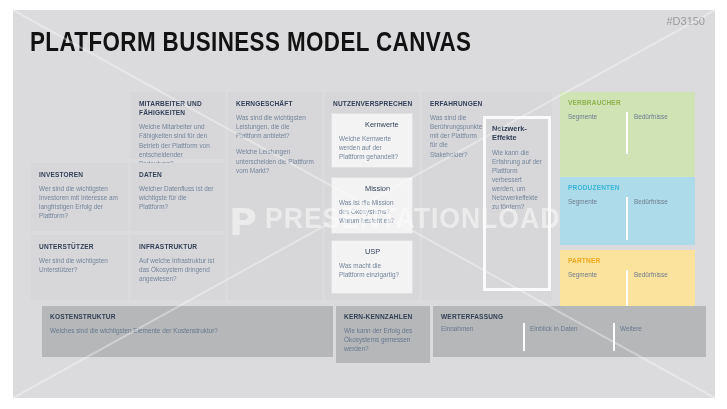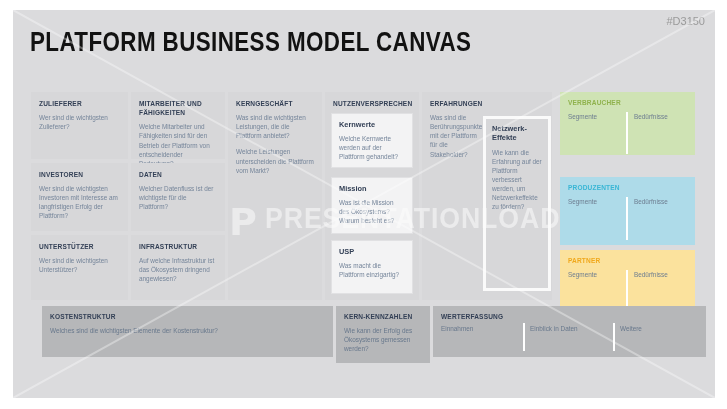--- a/index.html
+++ b/index.html
@@ -5,21 +5,21 @@
   html,body{margin:0;padding:0;}
   body{width:727px;height:409px;background:#ffffff;font-family:"Liberation Sans",sans-serif;position:relative;overflow:hidden;}
   .slide{position:absolute;left:13px;top:10px;width:702px;height:388px;background:#dbdbdd;}
   .title{position:absolute;left:17px;top:16px;font-weight:700;font-size:28px;color:#121212;white-space:nowrap;transform:scaleX(.8);transform-origin:0 0;letter-spacing:.5px;}
   .code{position:absolute;right:10px;top:5px;font-size:11px;color:#9a9a9a;}
   .cell{position:absolute;background:#d7d7d9;box-sizing:border-box;padding:7px 8px;}
   .hdr{display:block;font-weight:700;font-size:7.8px;color:#323f55;line-height:1.18;transform:scaleX(.84);transform-origin:0 0;width:119%;letter-spacing:.2px;}
   .txt{font-size:6.4px;color:#75859a;line-height:1.42;margin-top:5px;}
   .txt + .txt{margin-top:7px;}
   .sub{position:absolute;background:#f3f3f4;border:1px solid #e1e1e3;box-sizing:border-box;padding:6px 7px;}
-  .sub .sh{font-weight:700;font-size:7.4px;color:#323f55;}
+  .sub .sh{font-weight:400;font-size:7.4px;color:#323f55;margin-left:26px;}
   .netz{position:absolute;border:3px solid #fafafa;background:#d7d7d9;box-sizing:border-box;padding:5px 6px;}
   .netz .sh{font-weight:700;font-size:7.4px;color:#323f55;line-height:1.25;}
   .stake{position:absolute;box-sizing:border-box;padding:6px 8px;}
   .stake .lbl{position:absolute;font-size:6.4px;color:#6d7d90;top:21px;}
   .sep{position:absolute;width:2px;background:#ffffff;}
   .bottom{position:absolute;background:#b6b7b9;box-sizing:border-box;padding:6px 8px;margin-left:11px;}
   .bottom .txt{color:#68788c;}
   .bottom .lbl{position:absolute;font-size:6.4px;color:#68788c;top:19px;}
   .wm{position:absolute;pointer-events:none;z-index:40;}
   .wm-text{left:252px;top:192px;font-weight:700;font-size:29px;color:rgba(251,251,252,.55);white-space:nowrap;transform:scaleX(.92);transform-origin:0 0;letter-spacing:1px;}
@@ -27,24 +27,20 @@
   .xlines{position:absolute;left:0;top:0;z-index:35;pointer-events:none;}
 </style>
 </head>
 <body>
 
 <div class="slide">
 
   <div class="title">PLATFORM BUSINESS MODEL CANVAS</div>
   <div class="code">#D3150</div>
 
-  <div class="cell" style="left:18px;top:82px;width:97px;height:67px">
-    <span class="hdr">ZULIEFERER</span>
-    <div class="txt">Wer sind die wichtigsten Zulieferer?</div>
-  </div>
   <div class="cell" style="left:118px;top:82px;width:94px;height:67px">
     <span class="hdr">MITARBEITER UND FÄHIGKEITEN</span>
     <div class="txt">Welche Mitarbeiter und Fähigkeiten sind für den Betrieb der Plattform von entscheidender Bedeutung?</div>
   </div>
   <div class="cell" style="left:18px;top:153px;width:97px;height:68px">
     <span class="hdr">INVESTOREN</span>
     <div class="txt">Wer sind die wichtigsten Investoren mit Interesse am langfristigen Erfolg der Plattform?</div>
   </div>
   <div class="cell" style="left:118px;top:153px;width:94px;height:68px">
     <span class="hdr">DATEN</span>
@@ -83,21 +79,21 @@
 
   <div class="cell" style="left:409px;top:82px;width:130px;height:208px">
     <span class="hdr">ERFAHRUNGEN</span>
     <div class="txt" style="width:56px">Was sind die Berührungspunkte mit der Plattform für die Stakeholder?</div>
     <div class="netz" style="left:61px;top:24px;width:68px;height:175px">
       <div class="sh">Netzwerk-Effekte</div>
       <div class="txt">Wie kann die Erfahrung auf der Plattform verbessert werden, um Netzwerkeffekte zu fördern?</div>
     </div>
   </div>
 
-  <div class="stake" style="left:547px;top:82px;width:135px;height:63px;background:#cfe3b4">
+  <div class="stake" style="left:547px;top:82px;width:135px;height:85px;background:#cfe3b4">
     <span class="hdr" style="color:#8fb24c">VERBRAUCHER</span>
     <span class="lbl" style="left:8px">Segmente</span>
     <span class="lbl" style="left:74px">Bedürfnisse</span>
     <div class="sep" style="left:66px;top:20px;height:42px"></div>
   </div>
   <div class="stake" style="left:547px;top:167px;width:135px;height:68px;background:#aedbe9">
     <span class="hdr" style="color:#38b6d5">PRODUZENTEN</span>
     <span class="lbl" style="left:8px">Segmente</span>
     <span class="lbl" style="left:74px">Bedürfnisse</span>
     <div class="sep" style="left:66px;top:20px;height:43px"></div>

